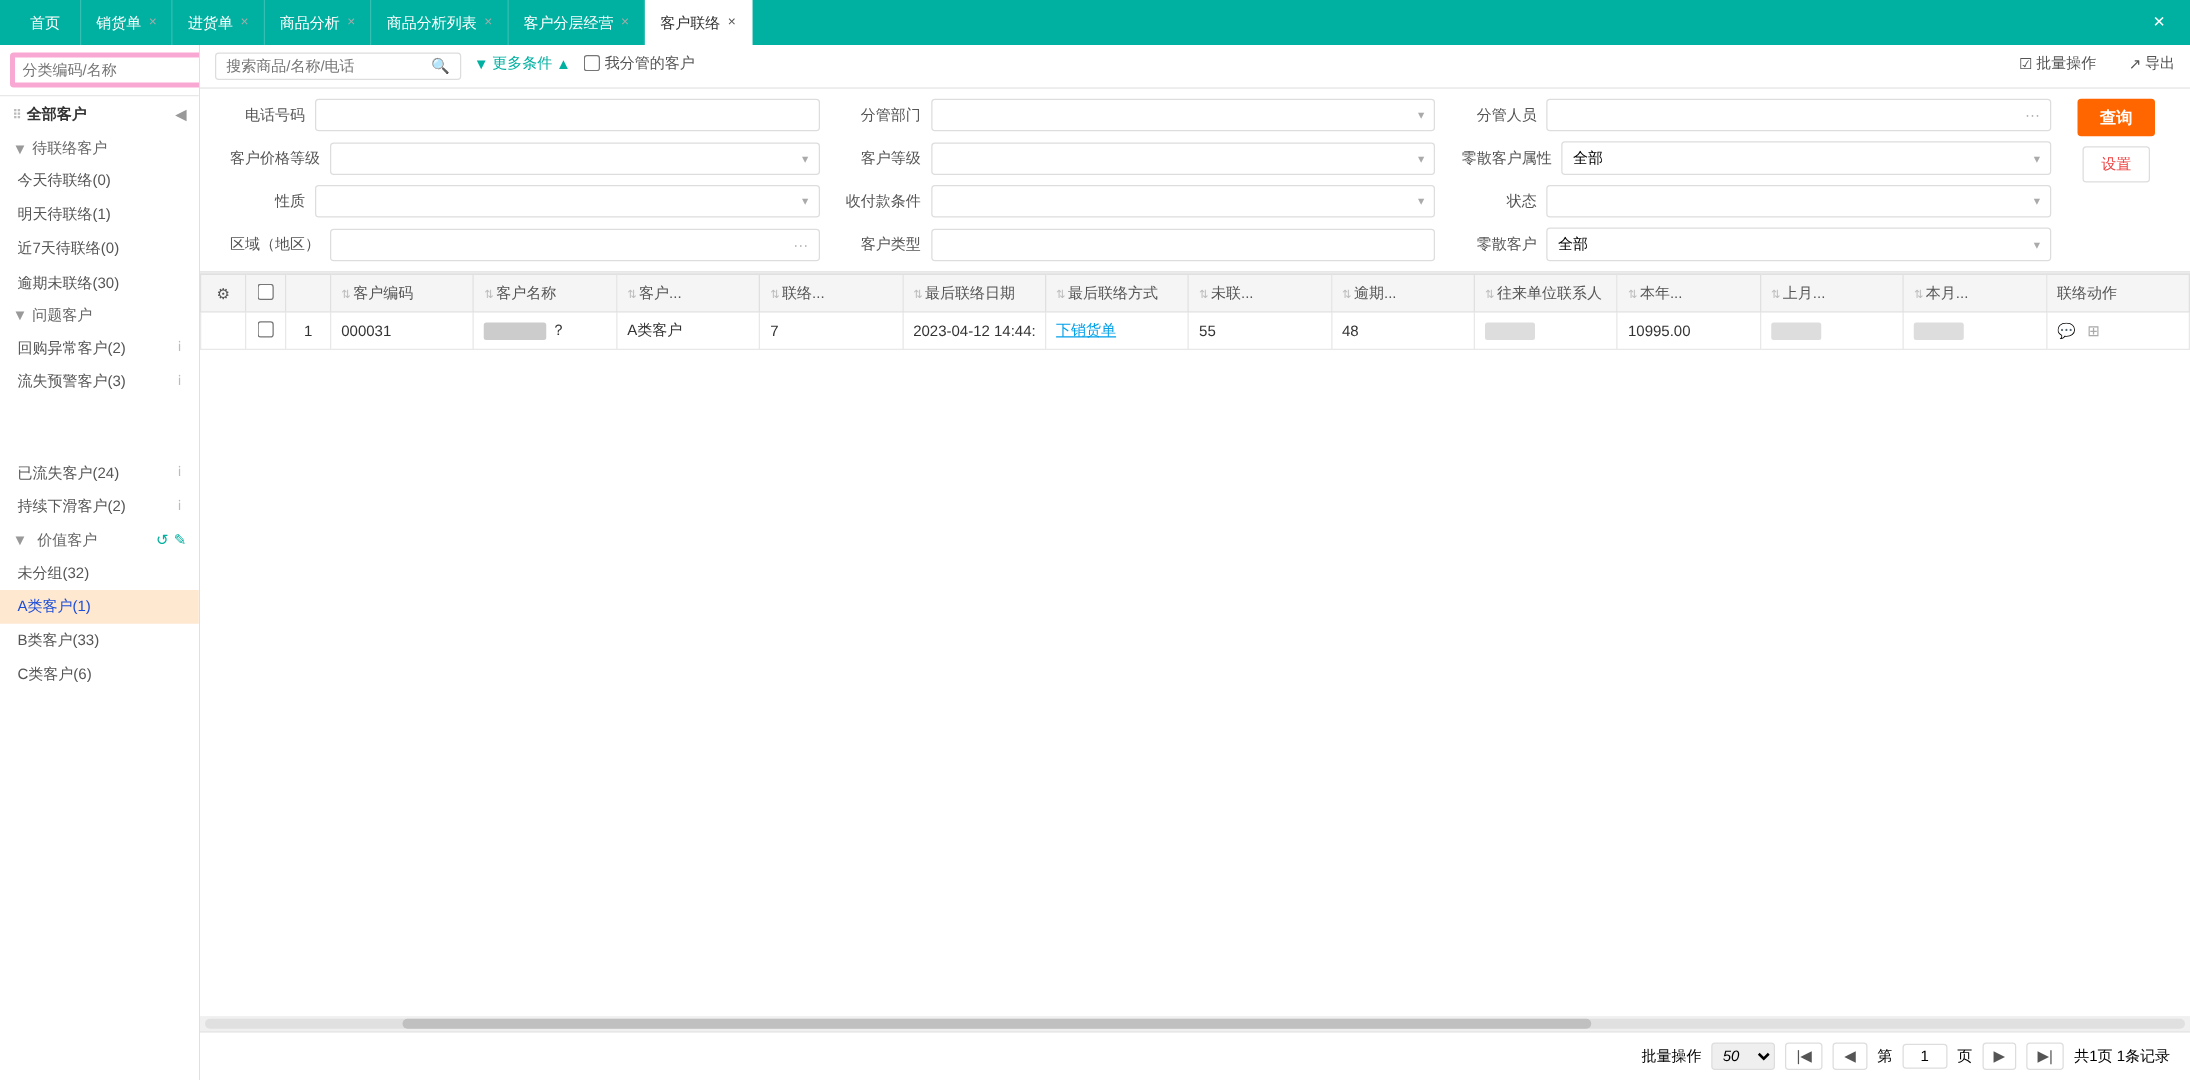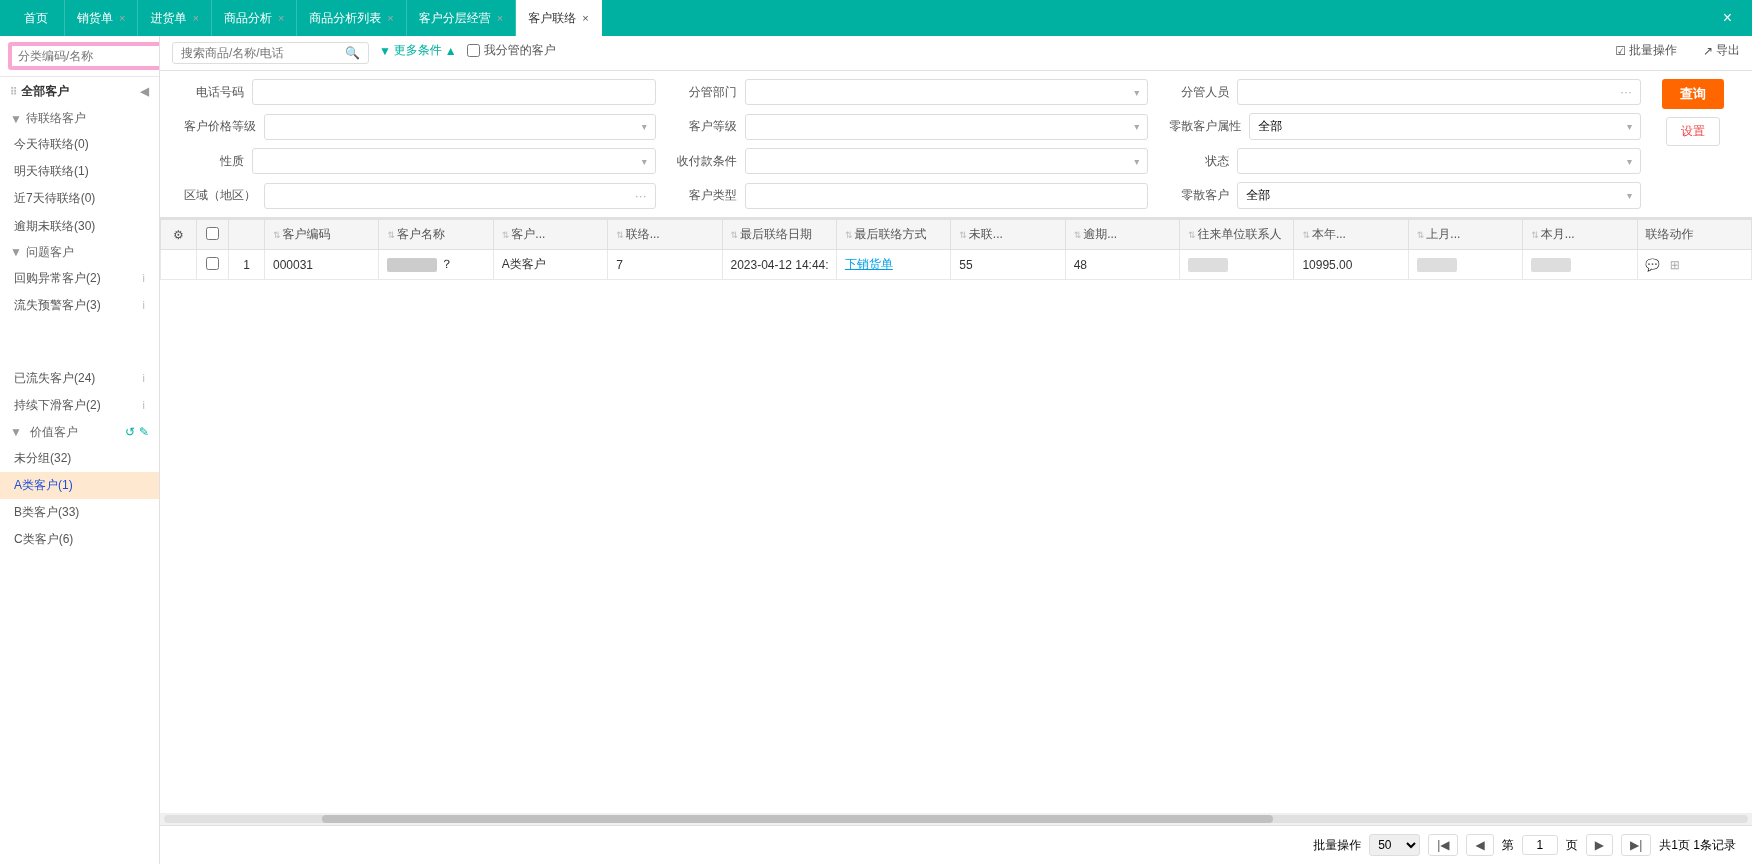--- a/index.html
+++ b/index.html
@@ -195,21 +195,21 @@
     
     .pagination {
       display: flex; align-items: center; justify-content: flex-end;
       padding: 8px 16px;
       background: #fff;
       border-top: 1px solid #e0e0e0;
       gap: 8px;
     }
     .pagination select {
       border: 1px solid #ddd; padding: 2px 4px; border-radius: 3px;
-      outline: none; font-size: 12px;
+      outline: none; font-size: 12px; font-style: italic;
     }
     .pagination .pg-btn {
       border: 1px solid #ddd; background: #fff;
       padding: 3px 8px; cursor: pointer; border-radius: 3px;
       color: #555; font-size: 12px;
     }
     .pagination .pg-btn:disabled { color: #ccc; cursor: default; }
     .pagination input {
       width: 36px; border: 1px solid #ddd; border-radius: 3px;
       padding: 2px 4px; text-align: center; outline: none; font-size: 12px;

